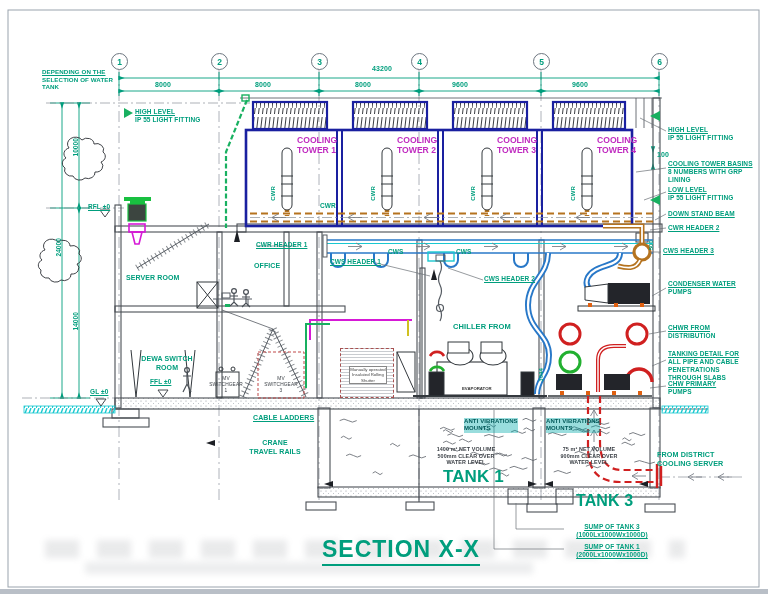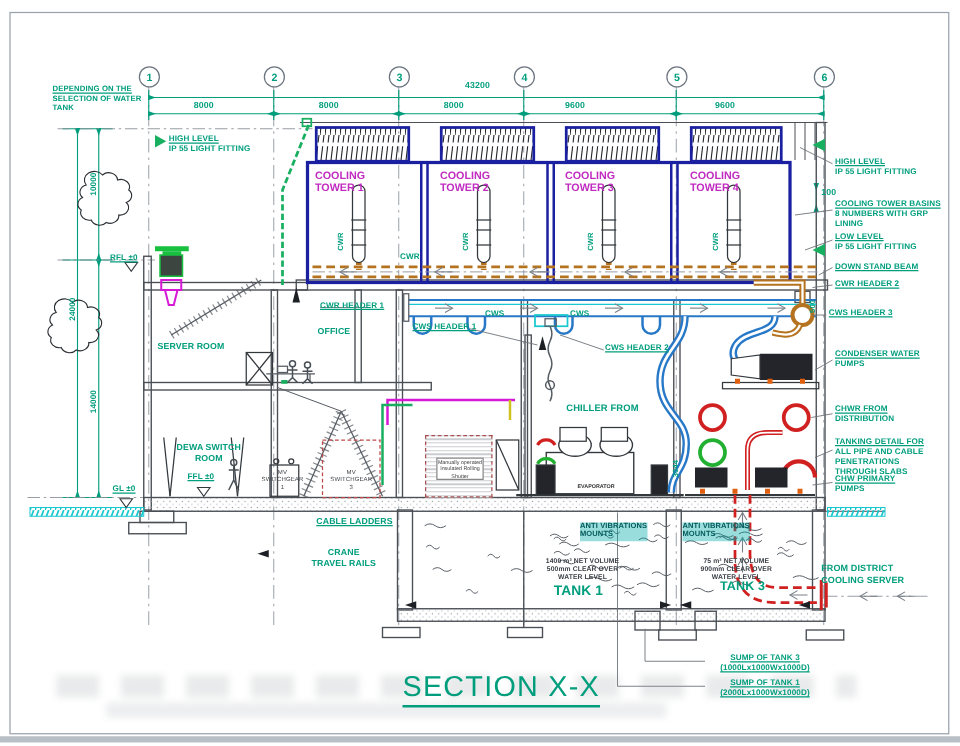--- a/index.html
+++ b/index.html
@@ -6,26 +6,26 @@
   #sheet{position:relative;width:768px;height:597px;background:#ffffff;overflow:hidden;
          font-family:"Liberation Sans", sans-serif;}
   svg.lw{position:absolute;left:0;top:0;width:768px;height:597px;}
   .t{position:absolute;color:#009E7D;font-size:6.5px;line-height:1.22;white-space:pre-line;
      font-weight:bold;letter-spacing:.1px;}
   .dk{color:#3a3f45;}
   .ul{text-decoration:underline;}
   .ul1::first-line{text-decoration:underline;}
   .vt{writing-mode:vertical-rl;transform:rotate(180deg);}
   .ctr{text-align:center;}
-  .twr{color:#C02BC0;font-size:8.6px;font-weight:bold;line-height:1.15;white-space:pre-line;position:absolute;}
+  .twr{color:#C02BC0;font-size:8.6px;font-weight:bold;line-height:1.15;white-space:pre-line;position:absolute;margin-left:45px;}
   .bub{position:absolute;width:15px;height:15px;border:1px solid #6d7680;border-radius:50%;
        color:#009E7D;font-size:8.5px;font-weight:bold;display:flex;align-items:center;justify-content:center;background:#fff;}
   .dim{font-size:7px;font-weight:bold;}
   .hl{background:rgba(0,170,170,.40);color:#035a5a;}
-  .title{position:absolute;color:#009E7D;font-size:23px;font-weight:normal;letter-spacing:1px;
+  .title{position:absolute;color:#009E7D;font-size:23px;font-weight:bold;letter-spacing:1px;
          border-bottom:2.5px solid #009E7D;padding-bottom:1px;}
   .wm{position:absolute;left:45px;top:532px;width:640px;height:48px;opacity:.18;filter:blur(3px);
       background:
         repeating-linear-gradient(90deg,#8a8f94 0 34px, transparent 34px 52px),
         linear-gradient(#9aa0a6,#9aa0a6);
       background-size:100% 18px,70% 12px;background-repeat:repeat-x,no-repeat;
       background-position:0 8px,40px 30px;}
   .shut{position:absolute;left:340px;top:348px;width:52px;height:48px;border:1px dashed #a85050;
         background:repeating-linear-gradient(#fff 0 2px,#c9ccd0 2px 3px);}
   .shut .lbl{position:absolute;left:8px;top:17px;width:36px;background:#fff;border:.5px solid #888;
@@ -567,22 +567,22 @@
   <div class="t hl" style="left:464px;top:418px;width:54px;font-size:6px;">ANTI VIBRATIONS
 MOUNTS</div>
   <div class="t hl" style="left:546px;top:418px;width:54px;font-size:6px;">ANTI VIBRATIONS
 MOUNTS</div>
   <div class="t ctr dk" style="left:428px;top:446px;width:76px;font-size:5.4px;">1400 m³ NET VOLUME
 500mm CLEAR OVER
 WATER LEVEL</div>
   <div class="t ctr dk" style="left:554px;top:446px;width:70px;font-size:5.4px;">75 m³ NET VOLUME
 900mm CLEAR OVER
 WATER LEVEL</div>
-  <div class="t" style="left:443px;top:467px;font-size:11px;">TANK 1</div>
-  <div class="t" style="left:576px;top:464px;font-size:10px;">TANK 3</div>
+  <div class="t" style="left:443px;top:467px;font-size:17px;">TANK 1</div>
+  <div class="t" style="left:576px;top:491px;font-size:16px;">TANK 3</div>
   <div class="t ul ctr" style="left:560px;top:523px;width:104px;">SUMP OF TANK 3
 (1000Lx1000Wx1000D)</div>
   <div class="t ul ctr" style="left:560px;top:543px;width:104px;">SUMP OF TANK 1
 (2000Lx1000Wx1000D)</div>
 
   <div class="t ul" style="left:253px;top:414px;font-size:7px;">CABLE LADDERS</div>
   <div class="t ctr" style="left:240px;top:439px;width:70px;font-size:7px;">CRANE
 TRAVEL RAILS</div>
 
   <div class="title" style="left:322px;top:536px;">SECTION X-X</div>

